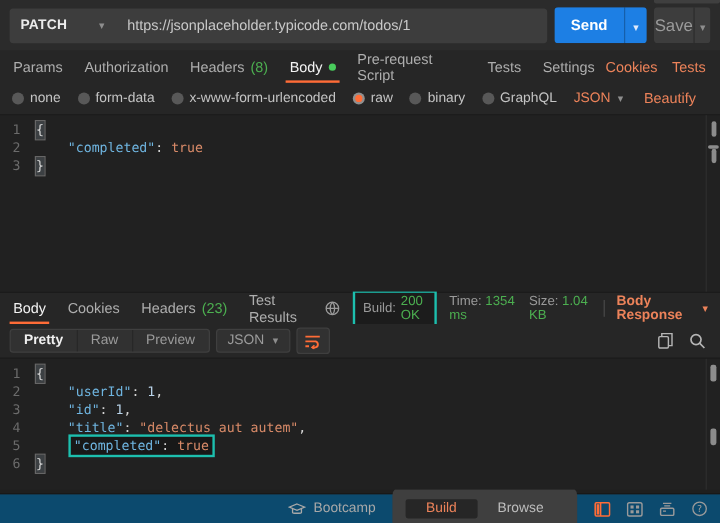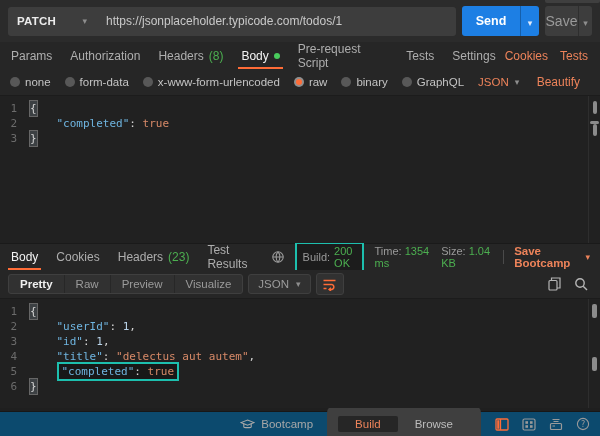--- a/index.html
+++ b/index.html
@@ -213,32 +213,31 @@
           </svg>
       </span>
       <span class="status-box">
         <span class="meta-label">Build:</span>
         <span class="meta-value">200 OK</span>
       </span>
       <span><span class="meta-label">Time:</span> <span class="meta-value">1354 ms</span></span>
       <span><span class="meta-label">Size:</span> <span class="meta-value">1.04 KB</span></span>
       <span class="v-div"></span>
       <span class="save-resp">
-          <span class="sr-label">Save Bootcamp</span>
+          <span class="sr-label">Body Response</span>
           <span class="caret">▾</span>
         </span>
     </div>
   </div>
 
   <div class="resp-toolbar">
     <div class="seg-group">
       <div class="seg active">Pretty</div>
       <div class="seg">Raw</div>
       <div class="seg">Preview</div>
-      <div class="seg">Visualize</div>
     </div>
     <div class="dd-box">
         <span>JSON</span>
         <span class="caret">▾</span>
       </div>
     <div class="wrap-box">
       <svg width="15" height="13" viewBox="0 0 15 13" fill="none" stroke="#ff6c37" stroke-width="1.6">
           <path d="M1.5 2.5 H13.5 M1.5 6.5 H10 A2.6 2.6 0 0 1 10 11.5 H7.5 M1.5 10.5 H4.5"></path>
           <path d="M9 9.7 L7 11.5 L9 13" stroke-width="1.3"></path>
         </svg>

